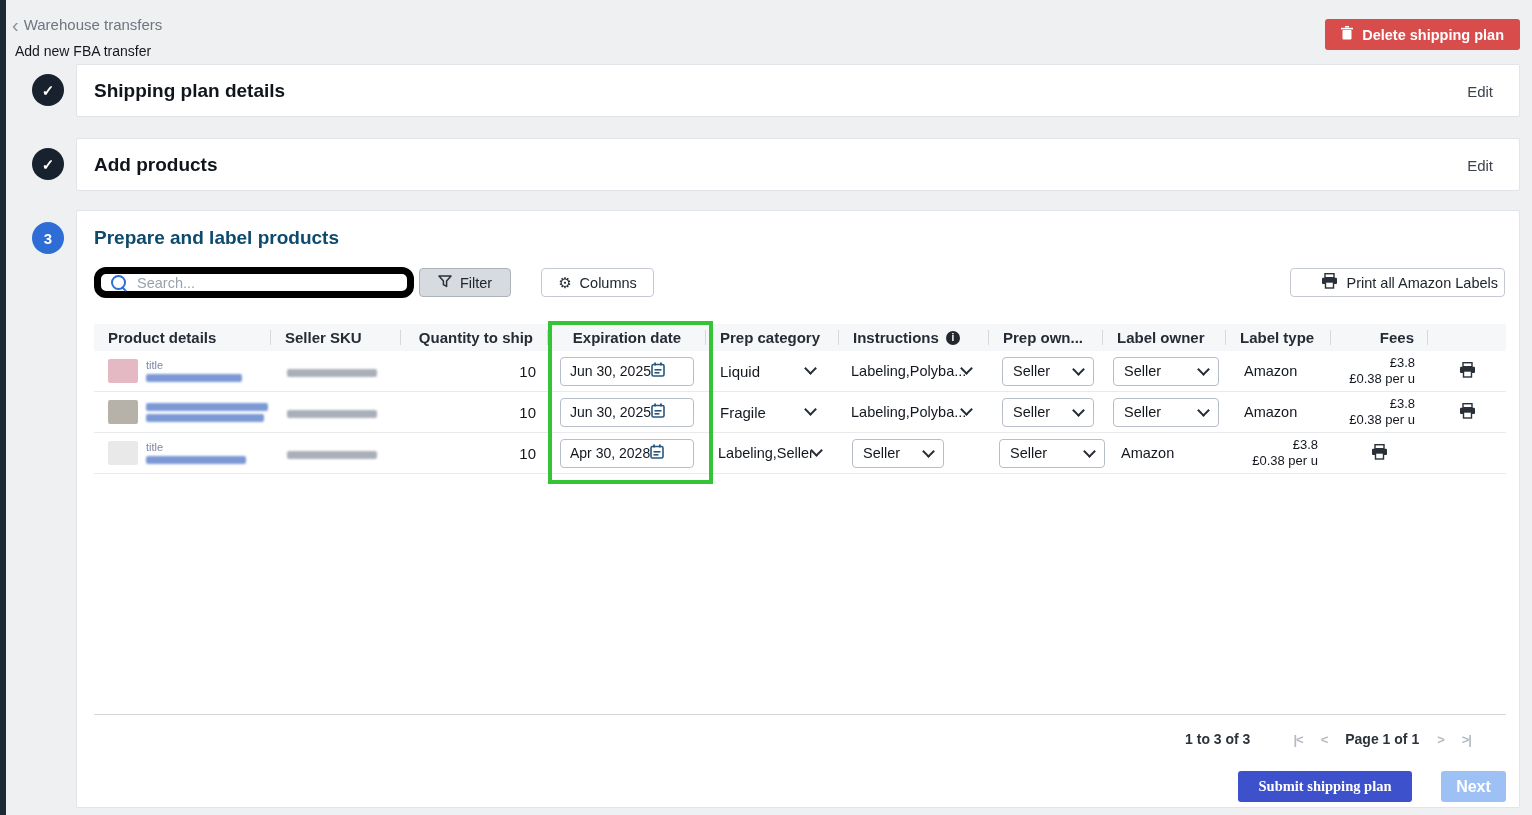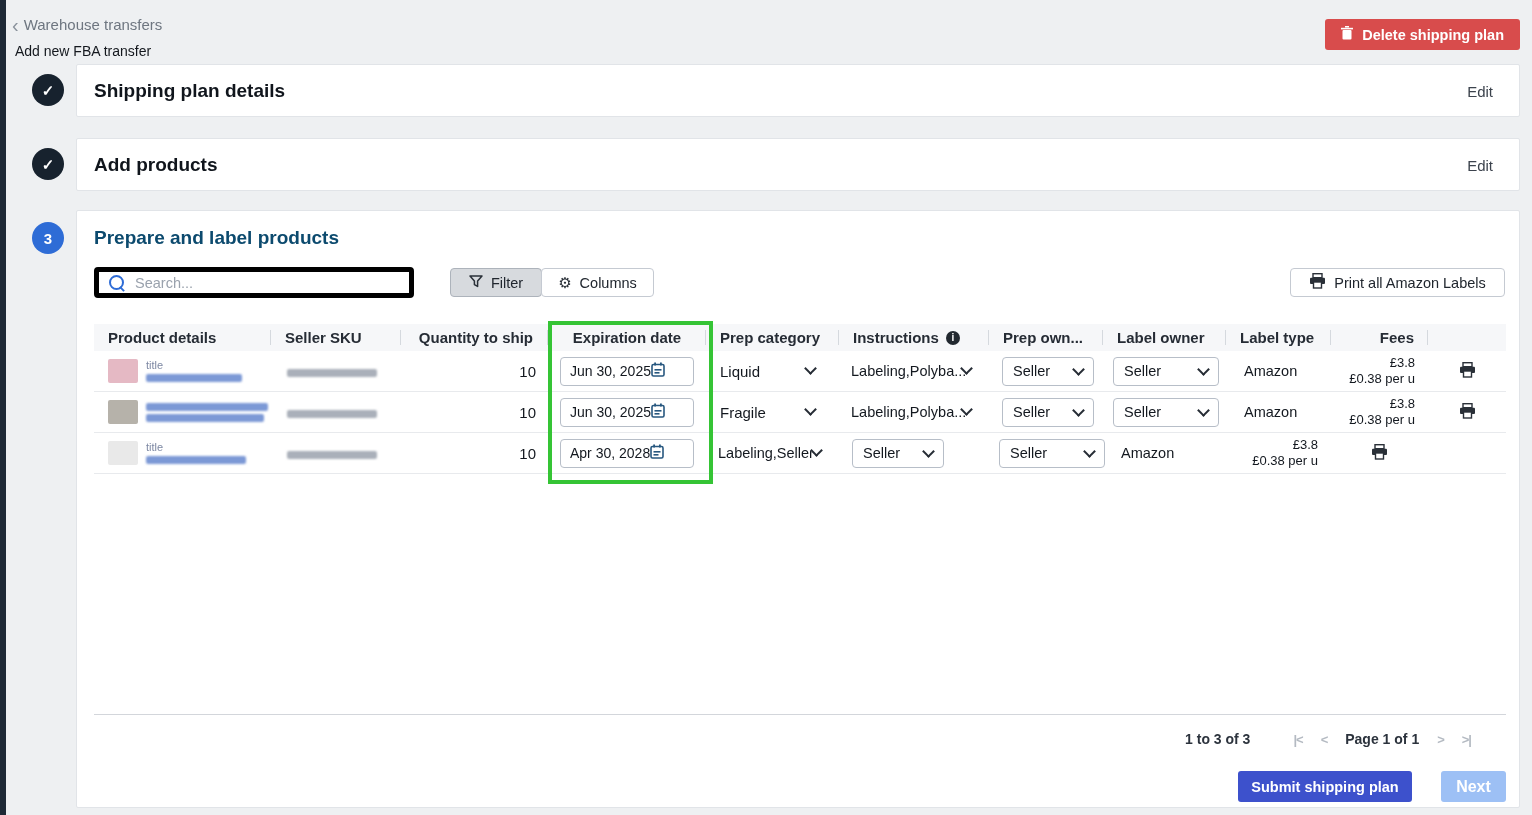--- a/index.html
+++ b/index.html
@@ -22,29 +22,29 @@
   .edit-link{position:absolute;right:26px;top:50%;transform:translateY(-50%);font-size:15px;color:#3c434d;cursor:pointer;}
 
   
   .step{position:absolute;left:32px;width:32px;height:32px;border-radius:50%;display:flex;align-items:center;justify-content:center;}
   .step-done{background:#17222e;}
   .step-current{background:#2e6cd6;color:#fff;font-size:15px;font-weight:700;}
   .step1{top:74px}.step2{top:148px}.step3{top:222px}
   .check-icon{color:#fff;font-size:15px;font-weight:700;line-height:1;}
 
   
-  .search-box{position:absolute;left:17px;top:56px;width:320px;height:31px;border:5px solid #000000;border-radius:4px;background:#fff;display:flex;align-items:center;box-sizing:border-box;padding:0 10px;gap:9px;}
+  .search-box{position:absolute;left:17px;top:56px;width:320px;height:31px;border:7px solid #000000;border-radius:12px;background:#fff;display:flex;align-items:center;box-sizing:border-box;padding:0 10px;gap:9px;}
   .magnifier-icon{width:11px;height:11px;border:2px solid #2e6cd6;border-radius:50%;position:relative;flex:0 0 auto;}
   .magnifier-icon::after{content:"";position:absolute;width:6px;height:2px;background:#2e6cd6;transform:rotate(45deg);left:8px;top:11px;}
   .search-input{border:none;outline:none;flex:1;font-size:14.5px;color:#333;font-family:inherit;background:transparent;}
   .search-input::placeholder{color:#9aa2ad;}
   .btn{display:flex;align-items:center;justify-content:center;gap:8px;border-radius:4px;font-size:14.5px;color:#20262e;cursor:pointer;box-sizing:border-box;font-family:inherit;}
-  .filter-btn{position:absolute;left:373px;top:57px;width:92px;height:29px;background:#d7dade;border:1px solid #adb3bb;}
+  .filter-btn{position:absolute;left:342px;top:57px;width:92px;height:29px;background:#d7dade;border:1px solid #adb3bb;}
   .columns-btn{position:absolute;left:464px;top:57px;width:113px;height:29px;background:#fff;border:1px solid #c5cad2;}
-  .print-btn{position:absolute;left:1213px;top:57px;width:215px;height:29px;background:#fff;border:1px solid #c5cad2;}
+  .print-btn{position:absolute;left:1213px;top:57px;width:215px;height:29px;background:#fff;border:1px solid #c5cad2;justify-content:flex-end;}
   .gear-icon{font-size:15px;line-height:1;color:#2a3038;}
 
   
   .table{position:absolute;left:17px;top:113px;width:1412px;}
   .thead,.trow{display:grid;grid-template-columns:177px 130px 147px 158px 133px 150px 114px 123px 105px 97px 78px;align-items:center;}
   .thead{height:27px;background:#f6f7f9;font-weight:700;font-size:15px;color:#262c35;}
   .th{position:relative;padding-left:14px;display:flex;align-items:center;gap:7px;height:100%;box-sizing:border-box;}
   .th::after{content:"";position:absolute;right:0;top:6px;height:15px;width:1px;background:#d5d9de;}
   .th-print::after{display:none;}
   .th-qty{justify-content:flex-end;padding-right:15px;}
@@ -84,21 +84,21 @@
   
   .green-box{position:absolute;left:471px;top:110px;width:165px;height:163px;border:4px solid #35c435;box-sizing:border-box;pointer-events:none;z-index:5;}
 
   
   .pagination{position:absolute;right:39px;top:520px;display:flex;align-items:center;font-size:14px;color:#2c333d;}
   .range-label{font-weight:700;margin-right:34px;}
   .pg-icon{color:#b4bac2;font-weight:700;font-size:13px;letter-spacing:-1px;cursor:pointer;margin:0 9px;}
   .page-label{font-weight:700;margin:0 9px;}
 
   
-  .submit-btn{position:absolute;left:1161px;top:560px;width:174px;height:31px;background:#3d51cc;color:#fff;font-weight:700;font-size:14.5px;border:none;border-radius:3px;cursor:pointer;font-family:Liberation Sans, sans-serif;}
+  .submit-btn{position:absolute;left:1161px;top:560px;width:174px;height:31px;background:#3d51cc;color:#fff;font-weight:700;font-size:14.5px;border:none;border-radius:3px;cursor:pointer;font-family:Liberation Serif, serif;}
   .next-btn{position:absolute;left:1364px;top:560px;width:65px;height:31px;background:#9dc0f5;color:#fff;font-weight:700;font-size:16px;border:none;border-radius:3px;font-family:inherit;}
 </style>
 </head>
 <body>
 
 <div id="app">
   <div class="leftbar"></div>
 
   <div class="breadcrumb">
     <span class="back-icon">‹</span>

